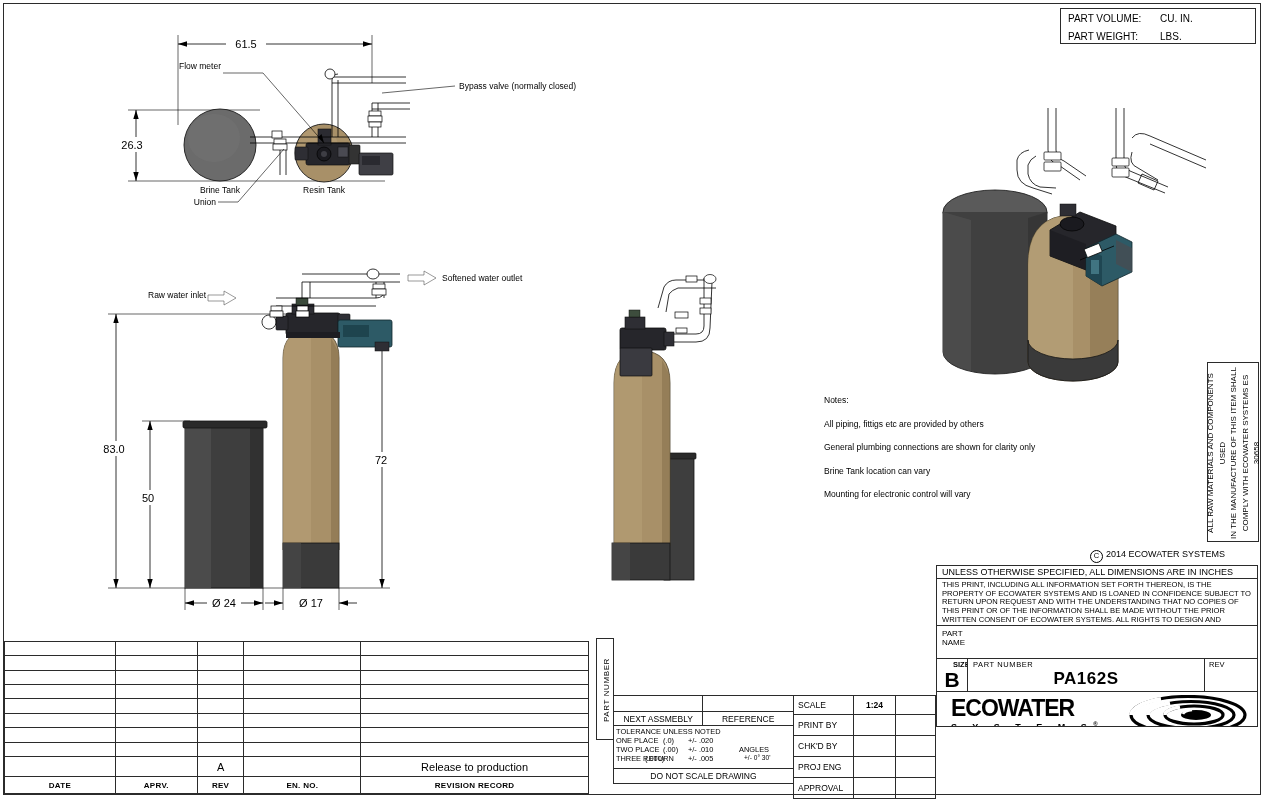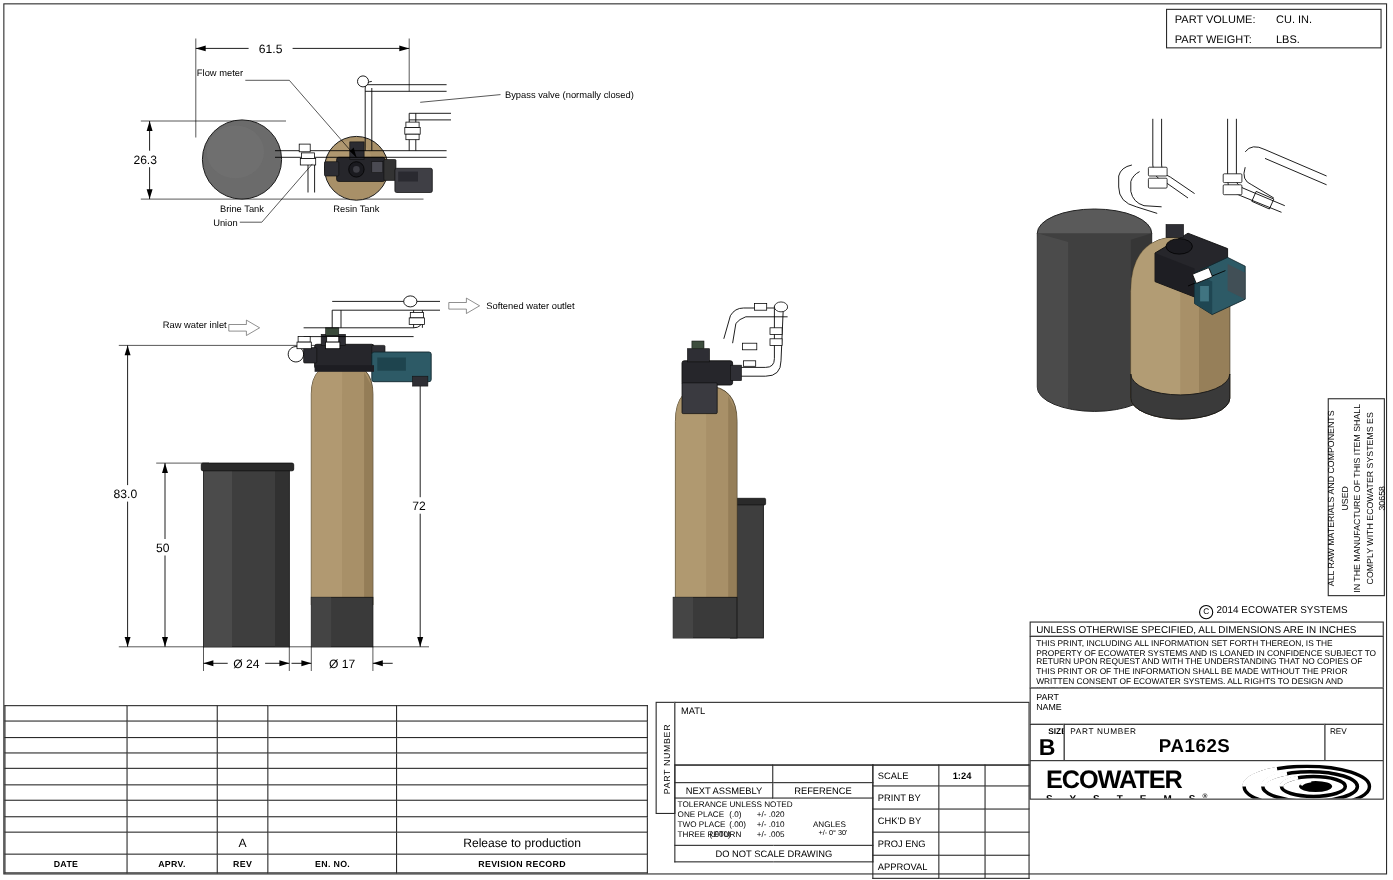--- a/index.html
+++ b/index.html
@@ -427,20 +427,27 @@
   </svg>
 
   <div class="abs" id="matl-note">
     <div class="rot">
         <div class="inner">ALL RAW MATERIALS AND COMPONENTS USED
 IN THE MANUFACTURE OF THIS ITEM SHALL
 COMPLY WITH ECOWATER SYSTEMS ES 30658</div>
       </div>
   </div>
 
+  <div class="abs" id="notes">
+    <div>Notes:</div>
+    <div>All piping, fittigs etc are provided by others</div>
+    <div>General plumbing connections are shown for clarity only</div>
+    <div>Brine Tank location can vary</div>
+    <div>Mounting for electronic control will vary</div>
+  </div>
 
   <div class="abs" id="copyright">
     <span class="cmark">C</span><span>2014 ECOWATER SYSTEMS</span>
   </div>
 
   <div class="abs" id="tb-right">
     <div class="abs cell" id="tb-unless">UNLESS OTHERWISE SPECIFIED, ALL DIMENSIONS ARE IN INCHES</div>
     <div class="abs cell" id="tb-legal">THIS PRINT, INCLUDING ALL INFORMATION SET FORTH THEREON, IS THE PROPERTY OF ECOWATER SYSTEMS AND IS LOANED IN CONFIDENCE SUBJECT TO RETURN UPON REQUEST AND WITH THE UNDERSTANDING THAT NO COPIES OF THIS PRINT OR OF THE INFORMATION SHALL BE MADE WITHOUT THE PRIOR WRITTEN CONSENT OF ECOWATER SYSTEMS. ALL RIGHTS TO DESIGN AND INVENTION ARE RESERVED.</div>
     <div class="abs cell" id="tb-partname">
       <span style="white-space:pre-line">PART
@@ -477,23 +484,20 @@
   </div>
 
   <div class="abs" id="tb-mid">
 
     <div class="abs cell" id="pn-vert">
       <div class="rot">
           <span>PART NUMBER</span>
         </div>
     </div>
 
-    <div class="abs cell" id="matl-cell">
-      <div class="hd">MATL</div>
-    </div>
 
     <table class="abs mtab" style="left:17px;top:57px;width:181px;">
       <tbody>
           <tr>
             <td style="height:15px;width:90px;"></td>
             <td style="height:15px;width:91px;"></td>
           </tr>
       <tr>
         <td style="height:13px;text-align:center;">NEXT ASSMEBLY</td>
         <td style="height:13px;text-align:center;">REFERENCE</td>

